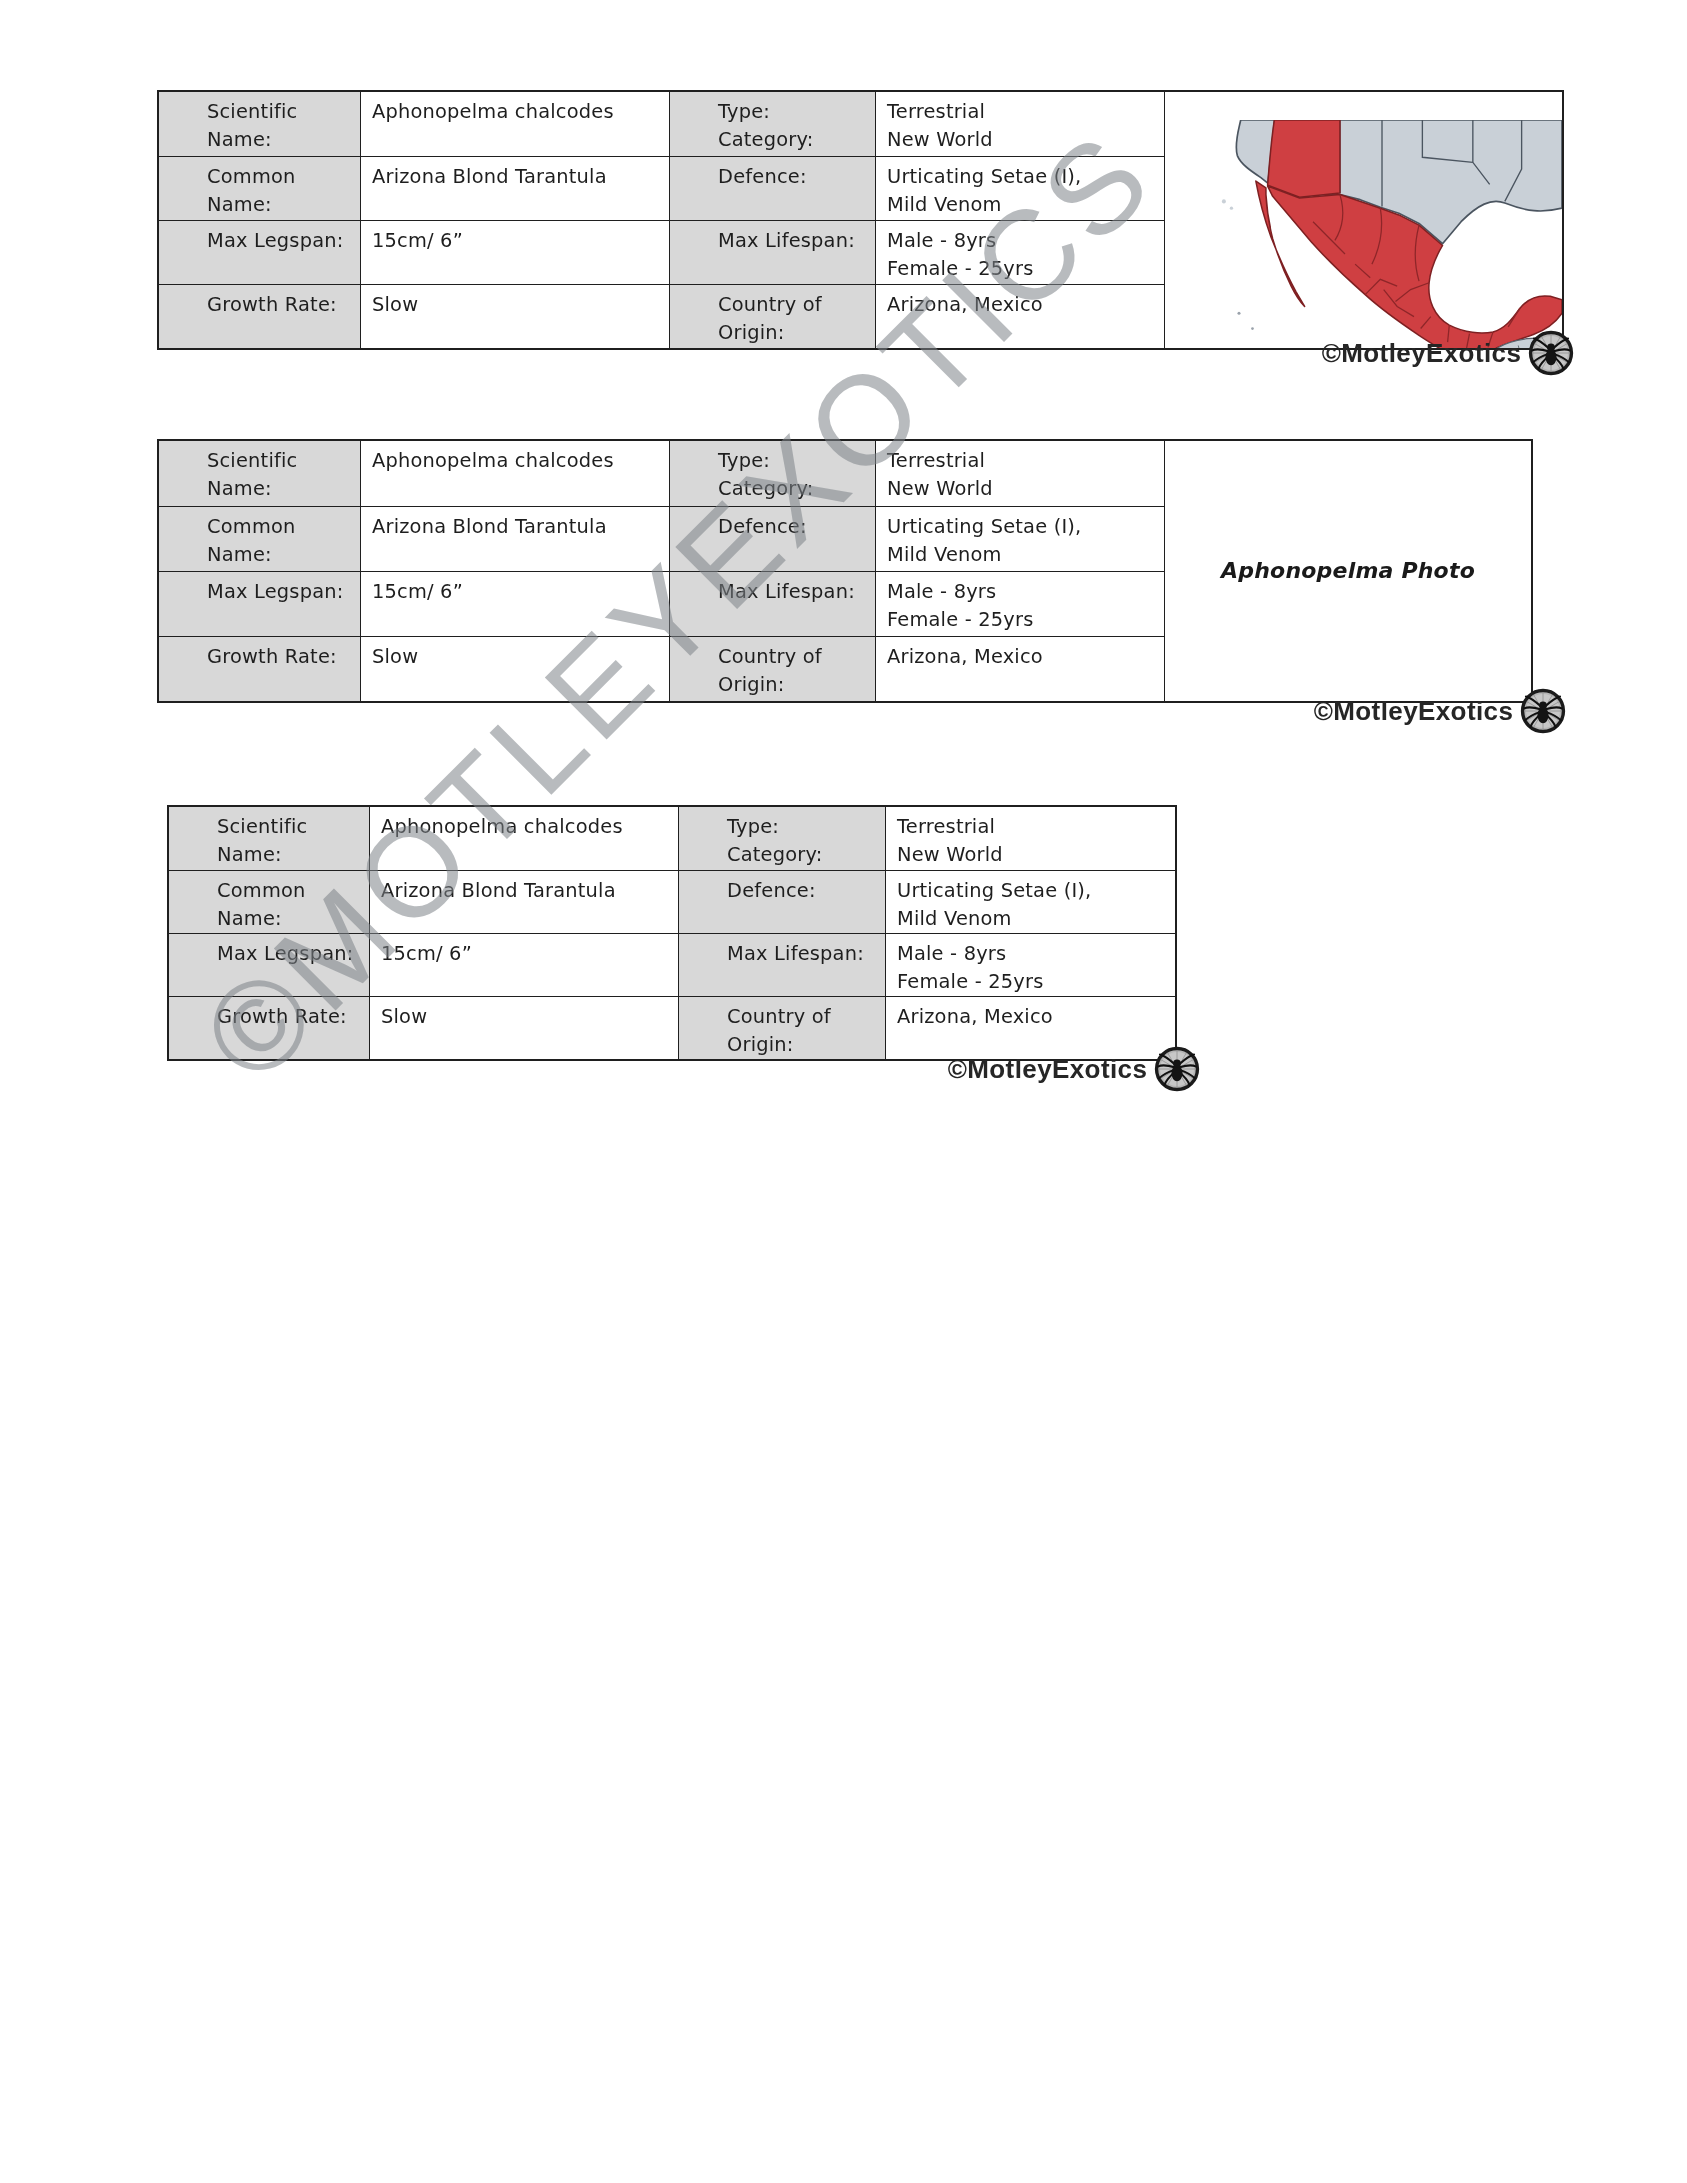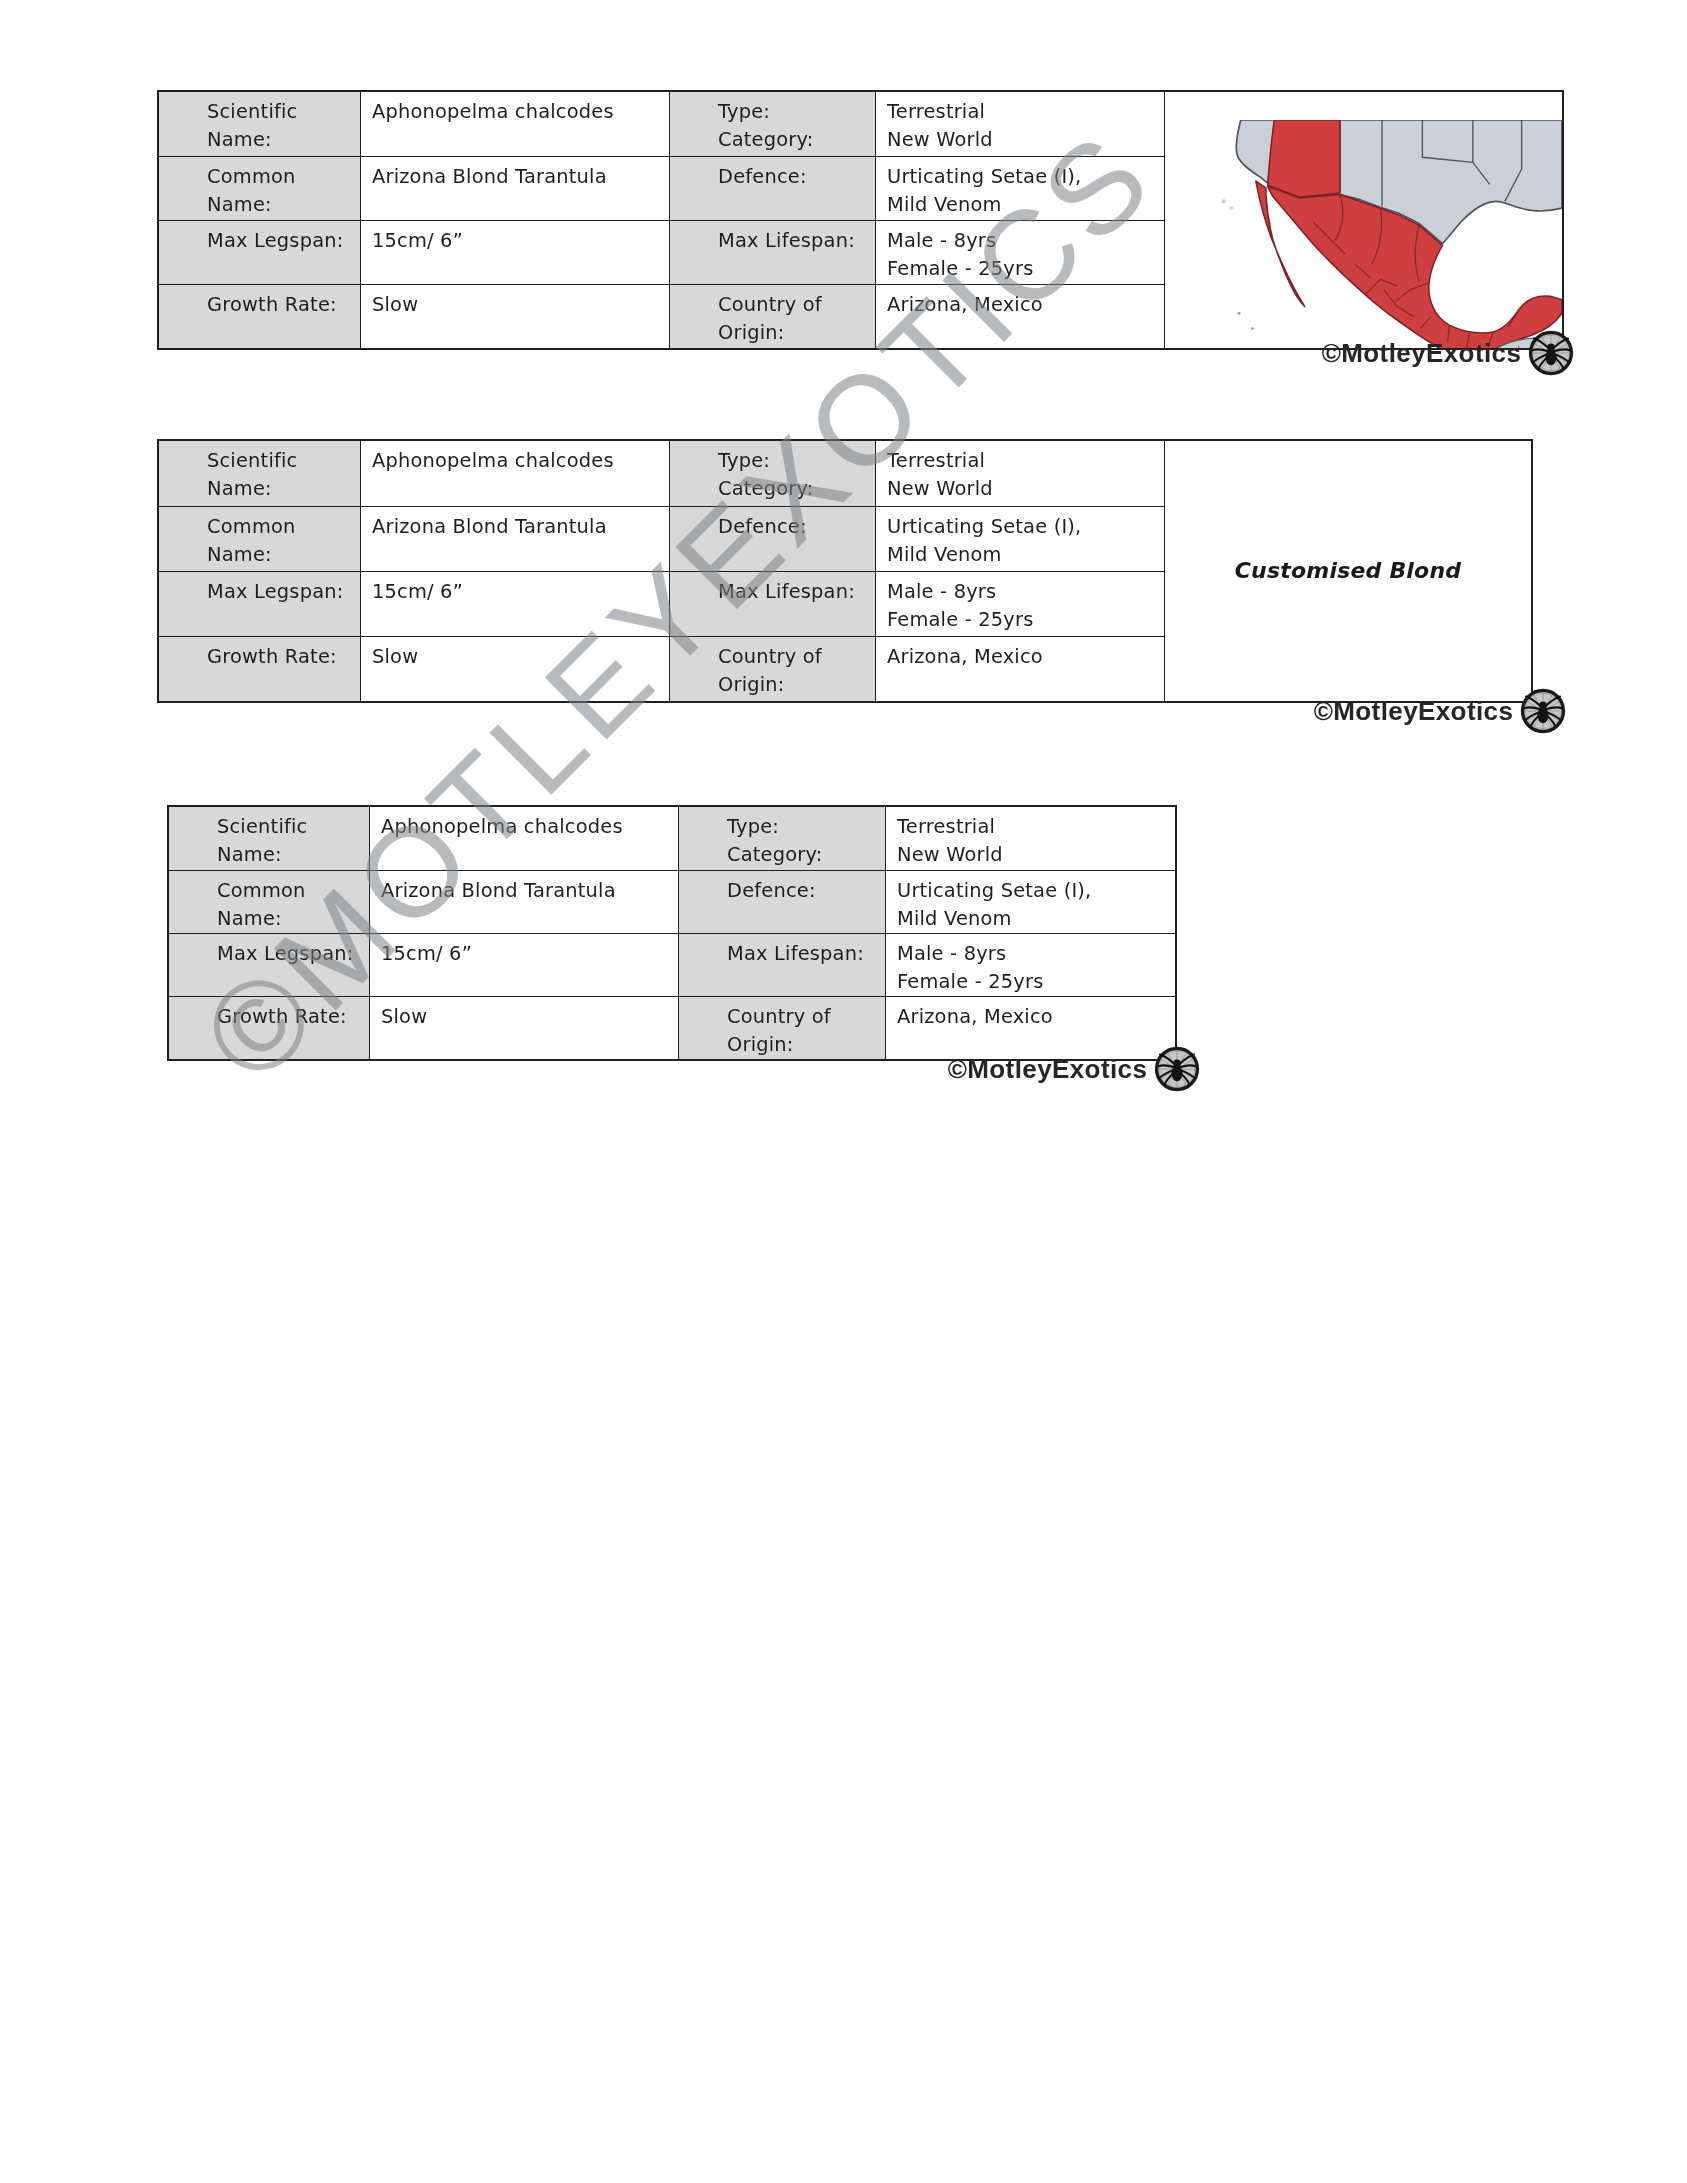--- a/index.html
+++ b/index.html
@@ -166,21 +166,21 @@
     <div class="cell val">Arizona, Mexico</div>
   </div>
   <div class="branding b1">
     <span>©MotleyExotics</span>
     <svg class="logo" viewBox="0 0 54 54" width="46" height="46">
         <use href="#spider-badge"></use>
       </svg>
   </div>
 
   <div class="sheet-table t2">
-    <div class="cell side photo-cell">Customised Blond</div>
+    <div class="cell side photo-cell">Aphonopelma Photo</div>
     <div class="cell lab c0 r0">Scientific Name:</div>
     <div class="cell val r0">Aphonopelma chalcodes</div>
     <div class="cell lab r0">Type:
 Category:</div>
     <div class="cell val r0">Terrestrial
 New World</div>
     <div class="cell lab c0">Common Name:</div>
     <div class="cell val">Arizona Blond Tarantula</div>
     <div class="cell lab">Defence:</div>
     <div class="cell val">Urticating Setae (I),

